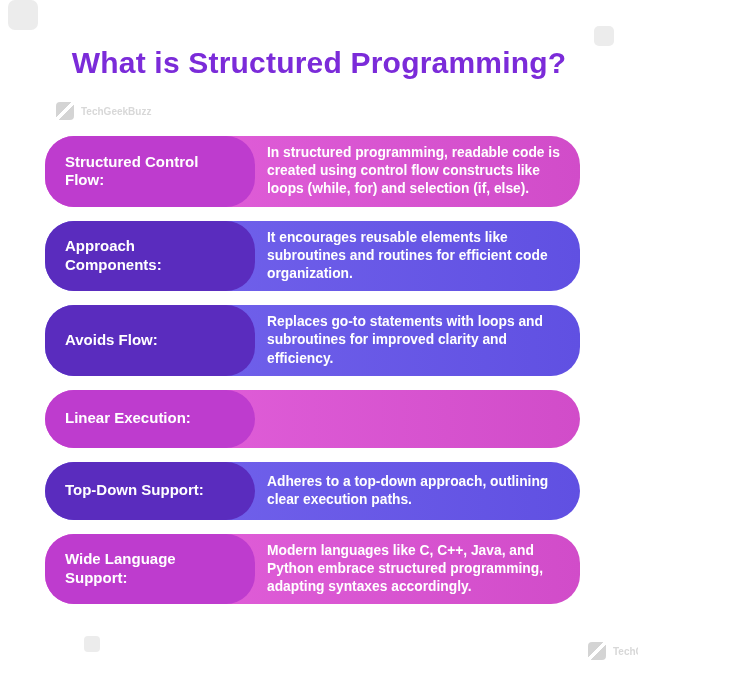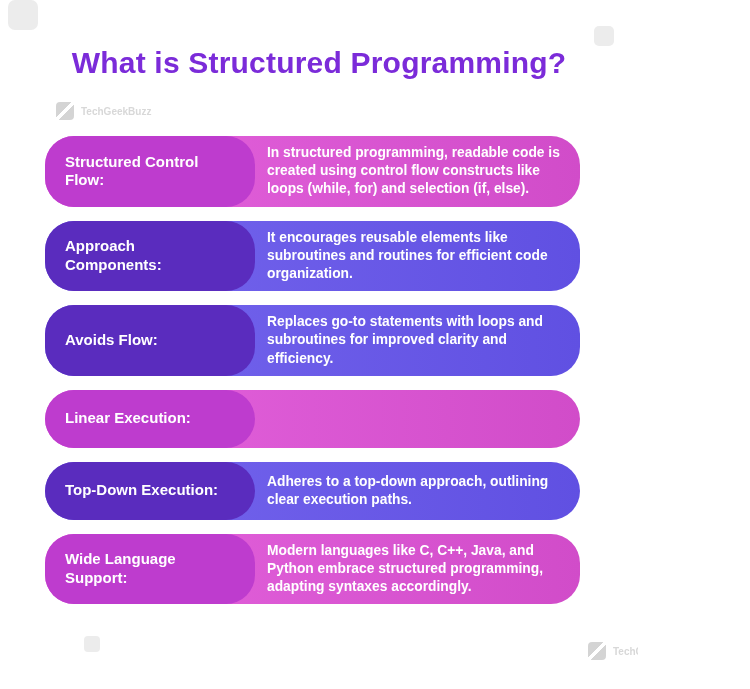--- a/index.html
+++ b/index.html
@@ -130,21 +130,21 @@
     <div class="row purple">
       <div class="row-label">Avoids Flow:</div>
       <div class="row-text">Replaces go-to statements with loops and subroutines for improved clarity and efficiency.</div>
     </div>
 
     <div class="row pink">
       <div class="row-label">Linear Execution:</div>
     </div>
 
     <div class="row purple">
-      <div class="row-label">Top-Down Execution:</div>
+      <div class="row-label">Top-Down Support:</div>
       <div class="row-text">Adheres to a top-down approach, outlining clear execution paths.</div>
     </div>
 
     <div class="row pink">
       <div class="row-label">Wide Language Support:</div>
       <div class="row-text">Modern languages like C, C++, Java, and Python embrace structured programming, adapting syntaxes accordingly.</div>
     </div>
 
   </div>
 

